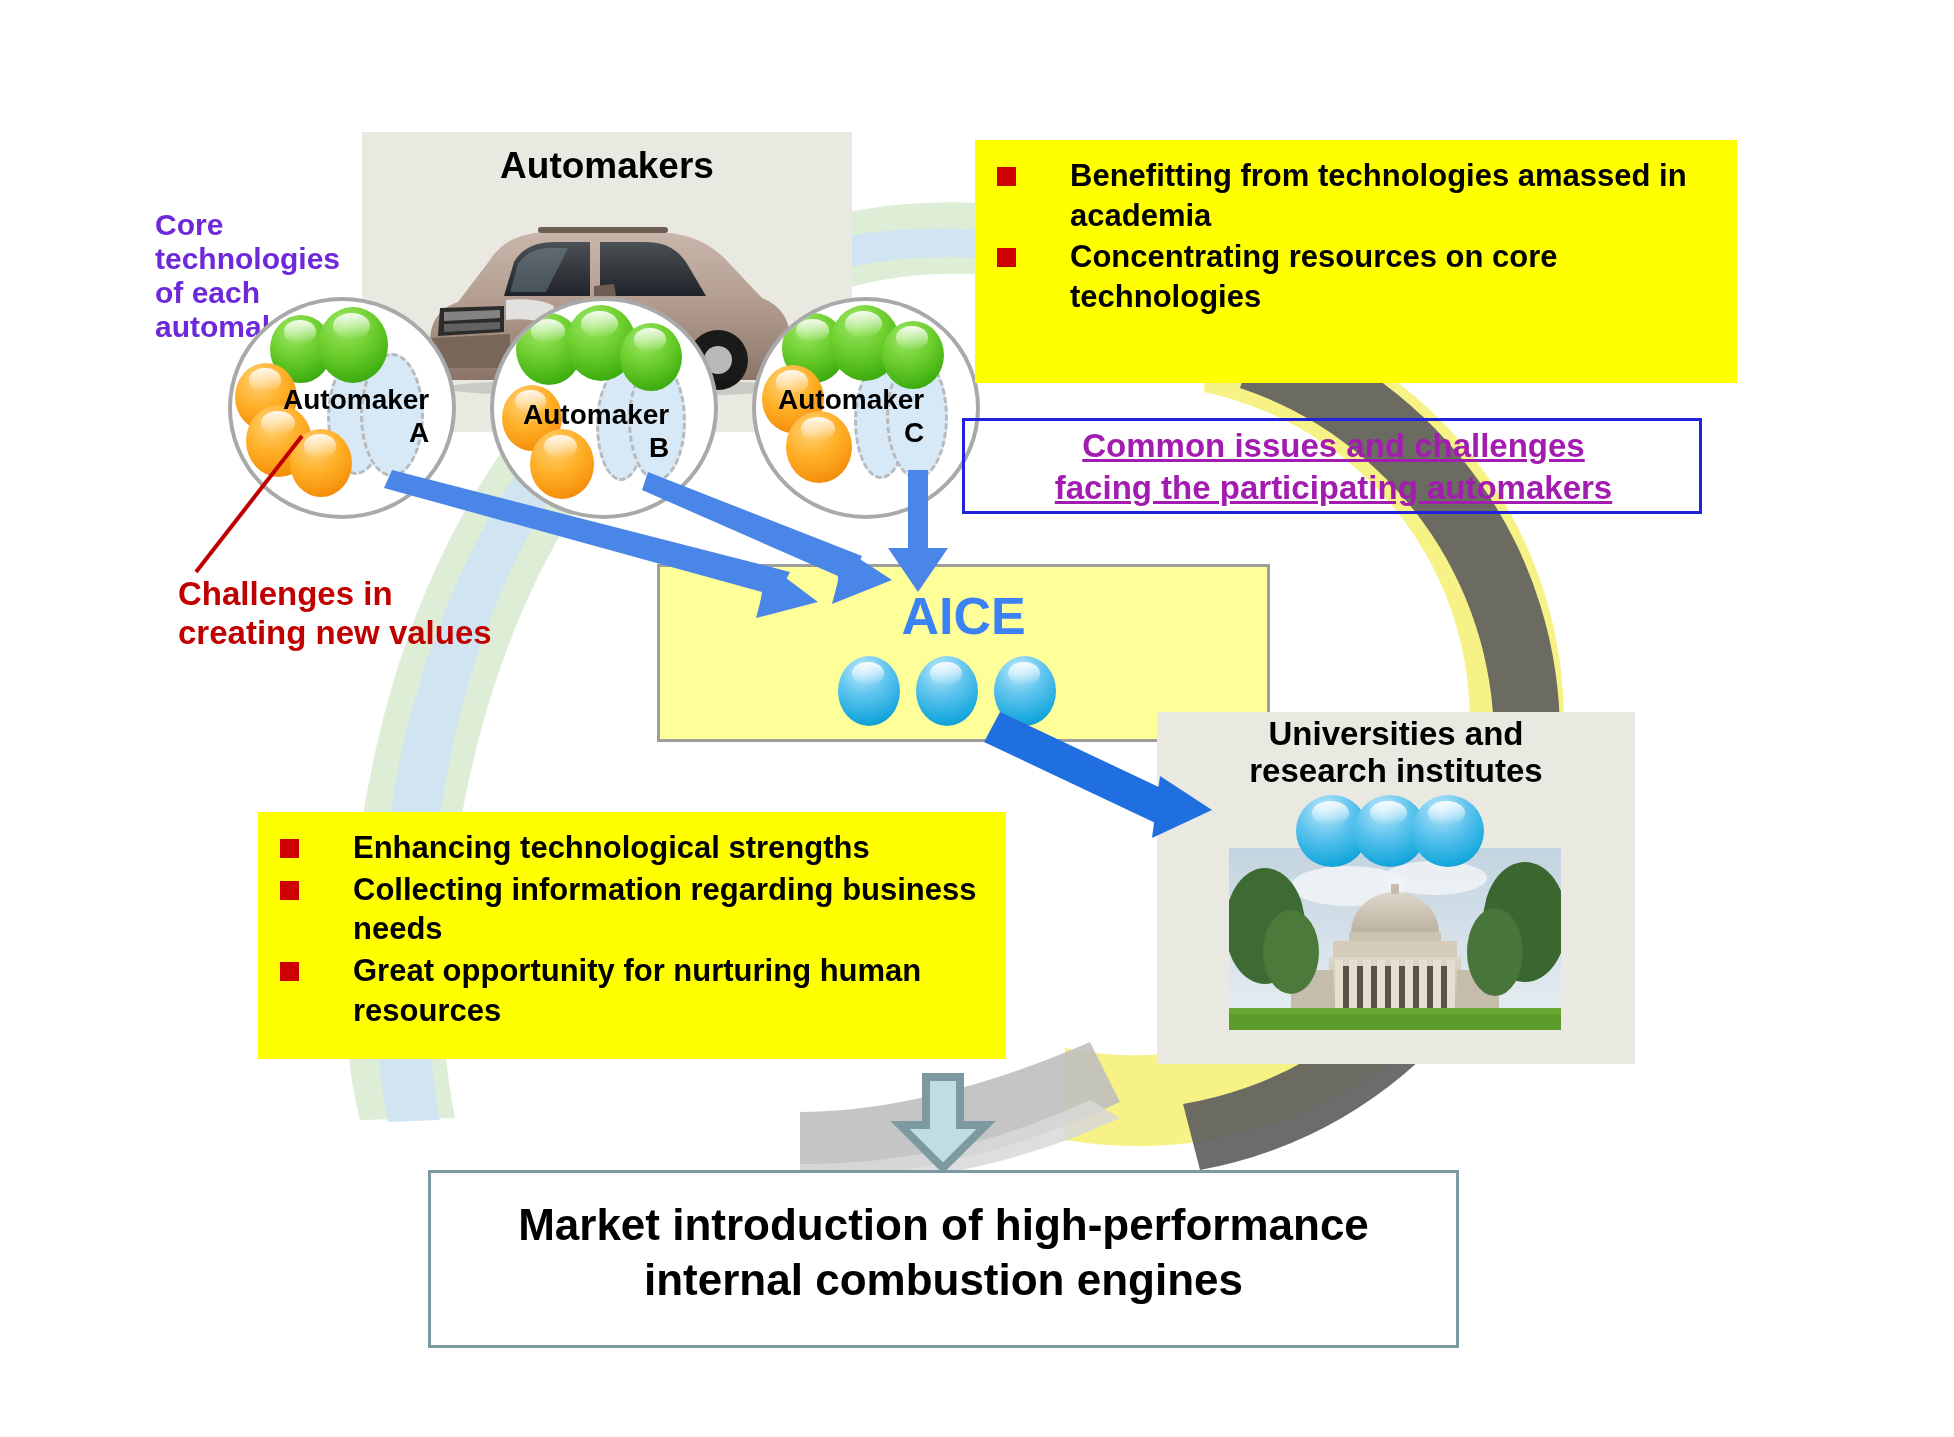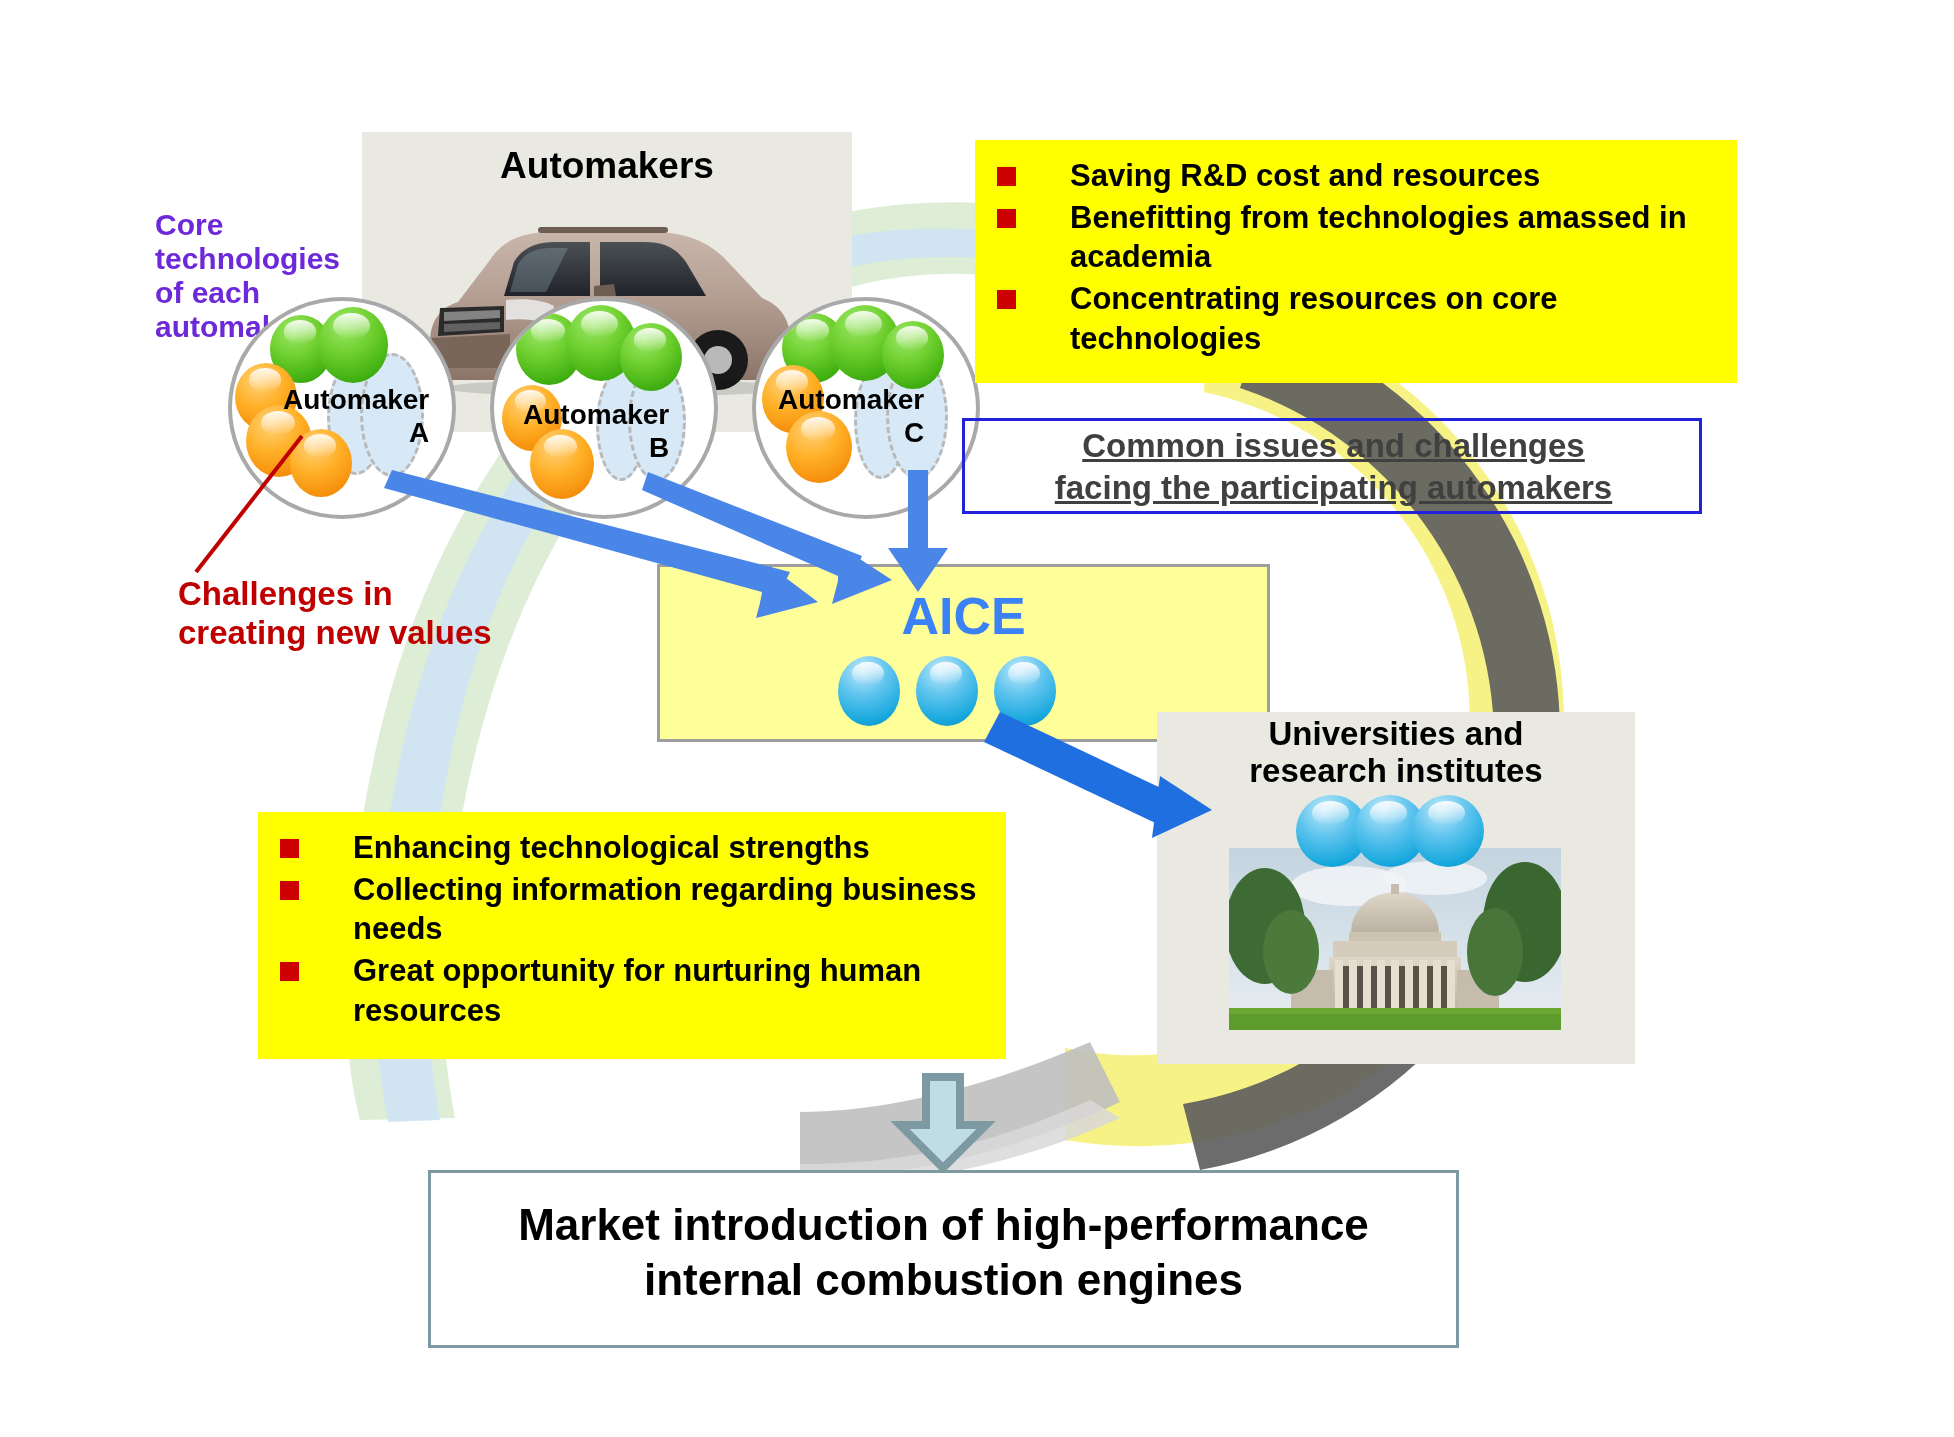--- a/index.html
+++ b/index.html
@@ -186,21 +186,21 @@
     width: 740px; height: 96px;
     border: 3px solid #2222dd;
     box-sizing: border-box;
     background: transparent;
   }
   #common-issues-text {
     left: 971px; top: 425px;
     width: 725px;
     font-size: 33px;
     font-weight: bold;
-    color: #404040;
+    color: #a21caf;
     line-height: 1.27;
     text-decoration: underline;
     text-align: center;
   }
 
   
   #aice-box {
     left: 657px; top: 564px;
     width: 613px; height: 178px;
     background: #ffff99;
@@ -375,24 +375,20 @@
   <svg class="abs" style="left:180px; top:430px; width:140px; height:160px;" viewBox="0 0 140 160" xmlns="http://www.w3.org/2000/svg">
     <line x1="122" y1="6" x2="16" y2="142" stroke="#c00000" stroke-width="4"></line>
   </svg>
   <div class="abs" id="challenges-label">
     <div style="white-space:pre-line">Challenges in
 creating new values</div>
   </div>
 
   <div class="abs yellow-box" id="benefits-box">
     <div class="bullet-list">
-      <div class="bullet-row">
-        <span class="bullet-sq"></span>
-        <span class="bullet-text">Saving R&amp;D cost and resources</span>
-      </div>
       <div class="bullet-row">
         <span class="bullet-sq"></span>
         <span class="bullet-text">Benefitting from technologies amassed in academia</span>
       </div>
       <div class="bullet-row">
         <span class="bullet-sq"></span>
         <span class="bullet-text">Concentrating resources on core technologies</span>
       </div>
     </div>
   </div>

